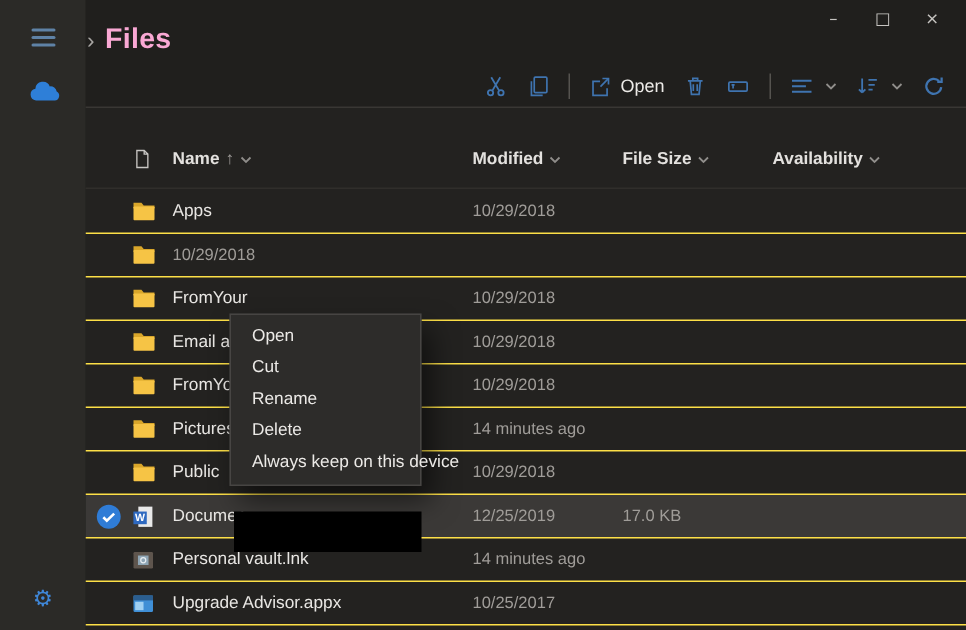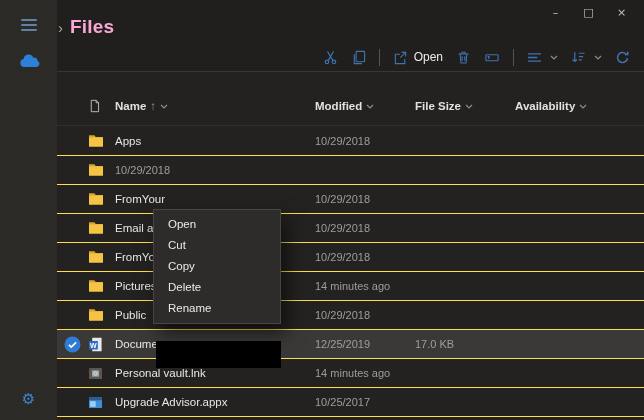--- a/index.html
+++ b/index.html
@@ -371,19 +371,19 @@
         <div class="cell-name">Upgrade Advisor.appx</div>
         <div class="cell-dim">10/25/2017</div>
         <div class="cell-dim"></div>
         <div></div>
       </div>
     </div>
 
   <div class="context-menu" id="ctxmenu">
       <div class="menu-item">Open</div>
       <div class="menu-item">Cut</div>
-      <div class="menu-item">Copy</div>
+      <div class="menu-item">Rename</div>
       <div class="menu-item">Delete</div>
-      <div class="menu-item">Rename</div>
+      <div class="menu-item">Always keep on this device</div>
     </div>
   <div class="black-box"></div>
 
 </div>
 
 </body></html>

